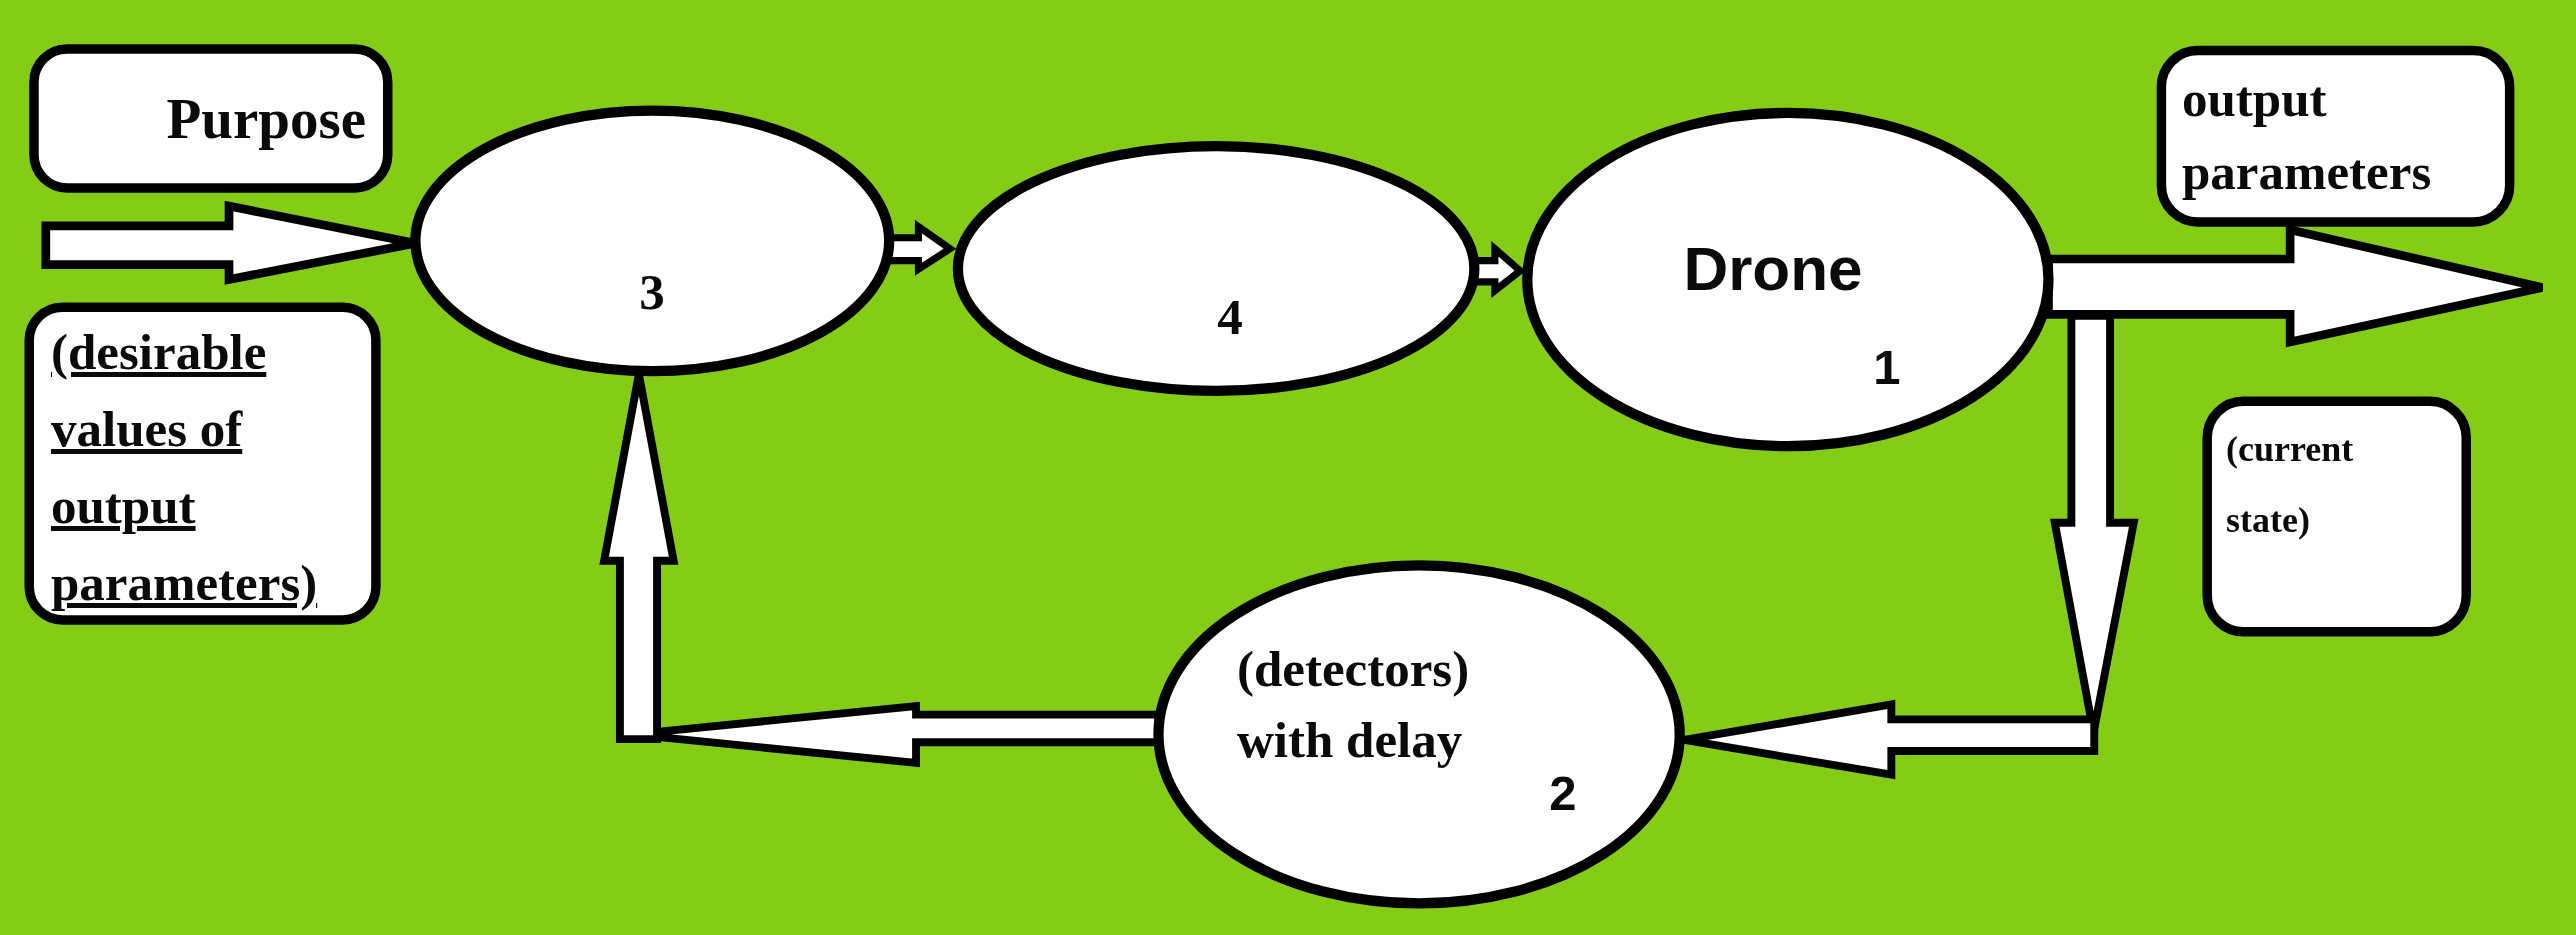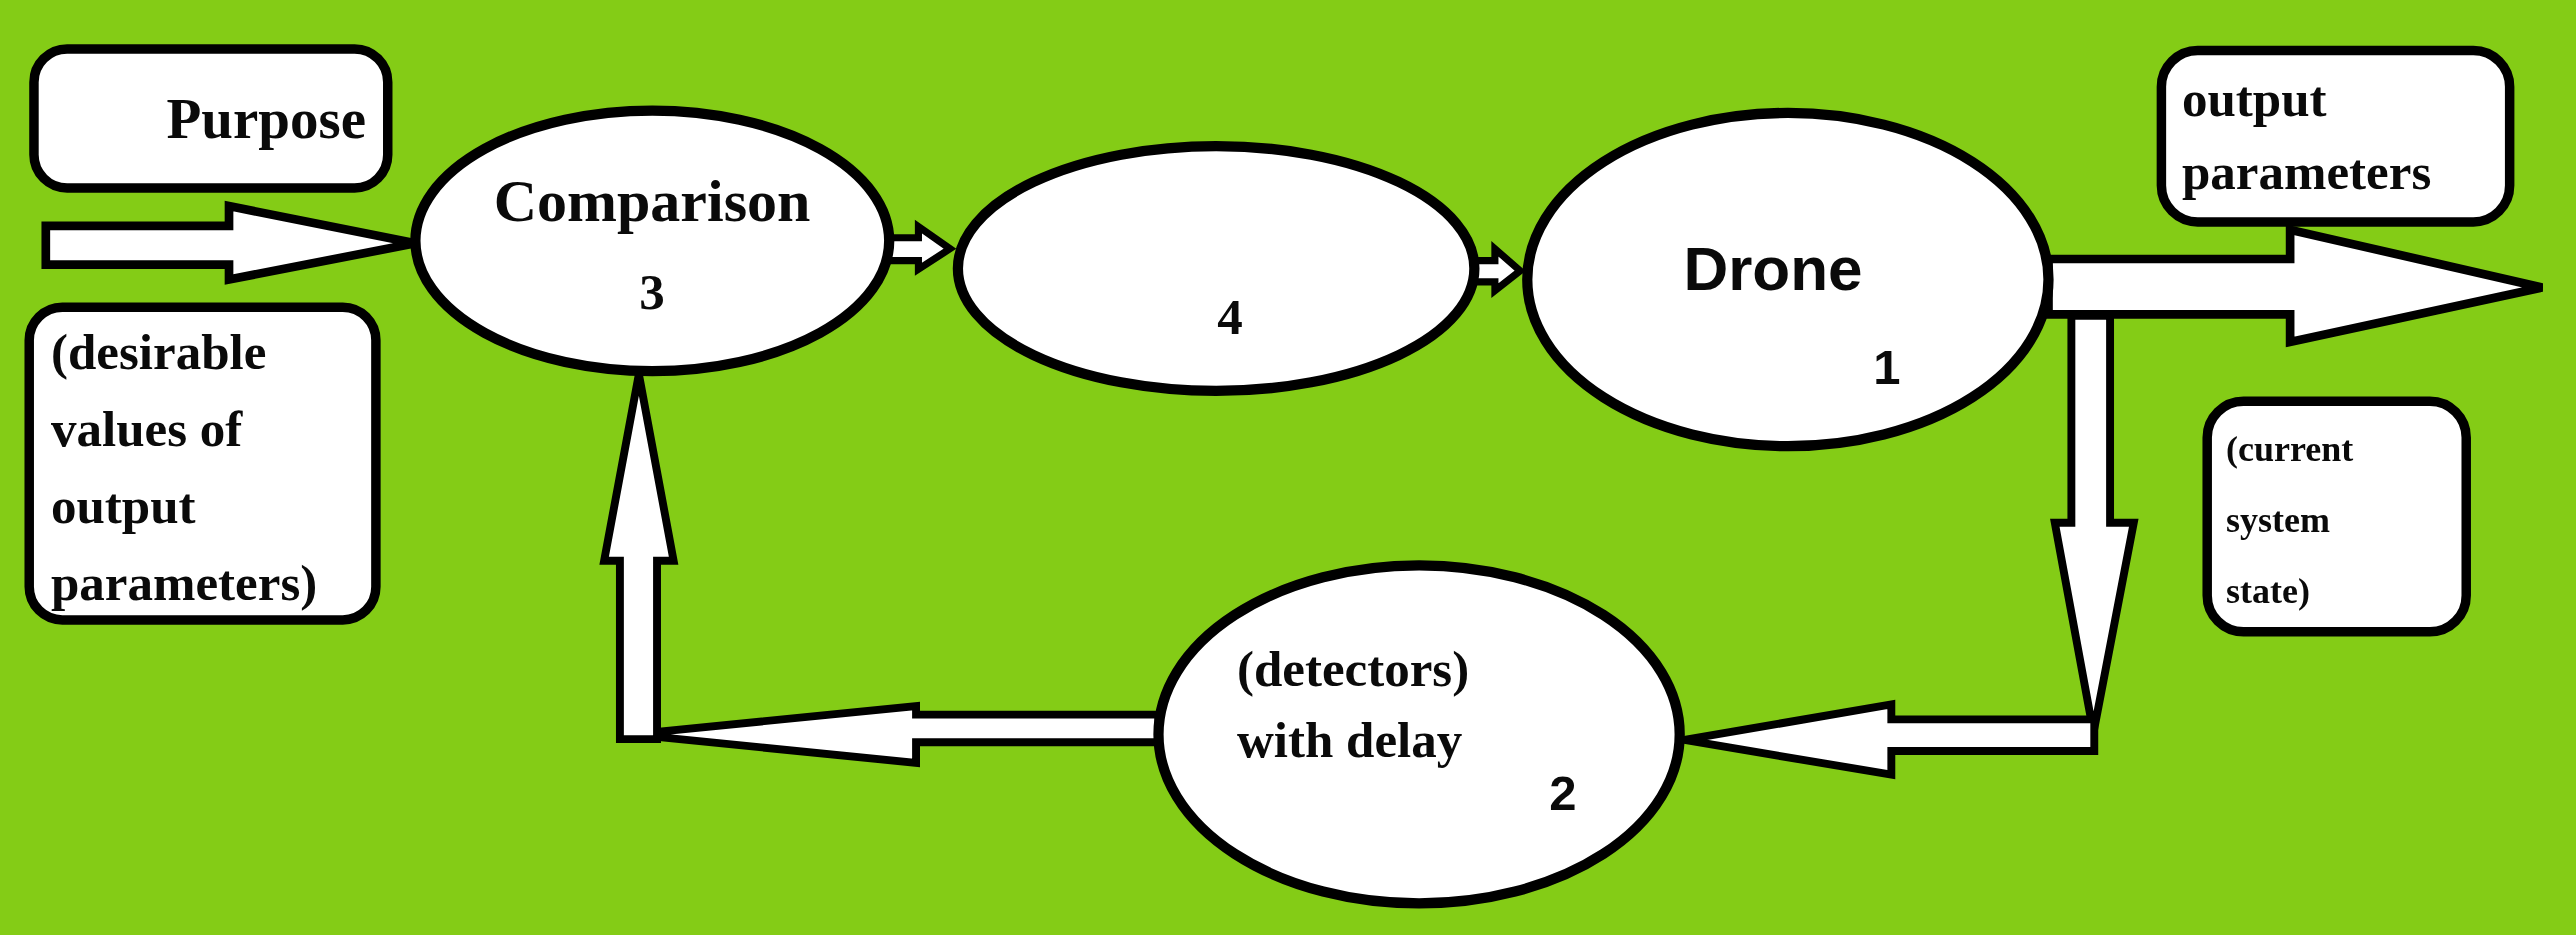--- a/index.html
+++ b/index.html
@@ -37,39 +37,37 @@
 
     <ellipse cx="826" cy="305" rx="300" ry="165" fill="#ffffff" stroke="#000000" stroke-width="13"></ellipse>
     <ellipse cx="1540" cy="340" rx="327" ry="155" fill="#ffffff" stroke="#000000" stroke-width="13"></ellipse>
     <ellipse cx="2264" cy="354" rx="330" ry="211" fill="#ffffff" stroke="#000000" stroke-width="13"></ellipse>
     <ellipse cx="1797" cy="930" rx="330" ry="214" fill="#ffffff" stroke="#000000" stroke-width="13"></ellipse>
   </svg>
 
   <div class="txt serif" style="left:34px;top:49px;width:332px;height:139px;font-size:57px;
               display:flex;align-items:center;justify-content:flex-end;">Purpose</div>
 
-  <div class="lines serif" style="position:absolute;left:51px;top:314px;font-size:51px;line-height:77px;">
+  <div class="lines serif" style="position:absolute;left:51px;top:314px;font-size:51px;line-height:77px;text-decoration:underline;">
     <div>(desirable</div>
     <div>values of</div>
     <div>output</div>
     <div>parameters)</div>
   </div>
 
   <div class="lines serif" style="position:absolute;left:2182px;top:63px;font-size:51px;line-height:73px;">
     <div>output</div>
     <div>parameters</div>
   </div>
 
   <div class="lines serif" style="position:absolute;left:2226px;top:414px;font-size:36px;line-height:71px;">
     <div>(current</div>
-    <div>system</div>
     <div>state)</div>
   </div>
 
-  <div class="txt serif center node-label" style="left:652px;top:201px;">Comparison</div>
   <div class="txt serif center node-num" style="left:652px;top:292px;">3</div>
 
   <div class="txt serif center node-num" style="left:1230px;top:317px;">4</div>
 
   <div class="txt sans center" style="left:1773px;top:268px;font-size:62px;">Drone</div>
   <div class="txt sans center" style="left:1887px;top:367px;font-size:49px;">1</div>
 
   <div class="lines serif" style="position:absolute;left:1237px;top:634px;font-size:51px;line-height:71px;">
     <div>(detectors)</div>
     <div>with delay</div>

